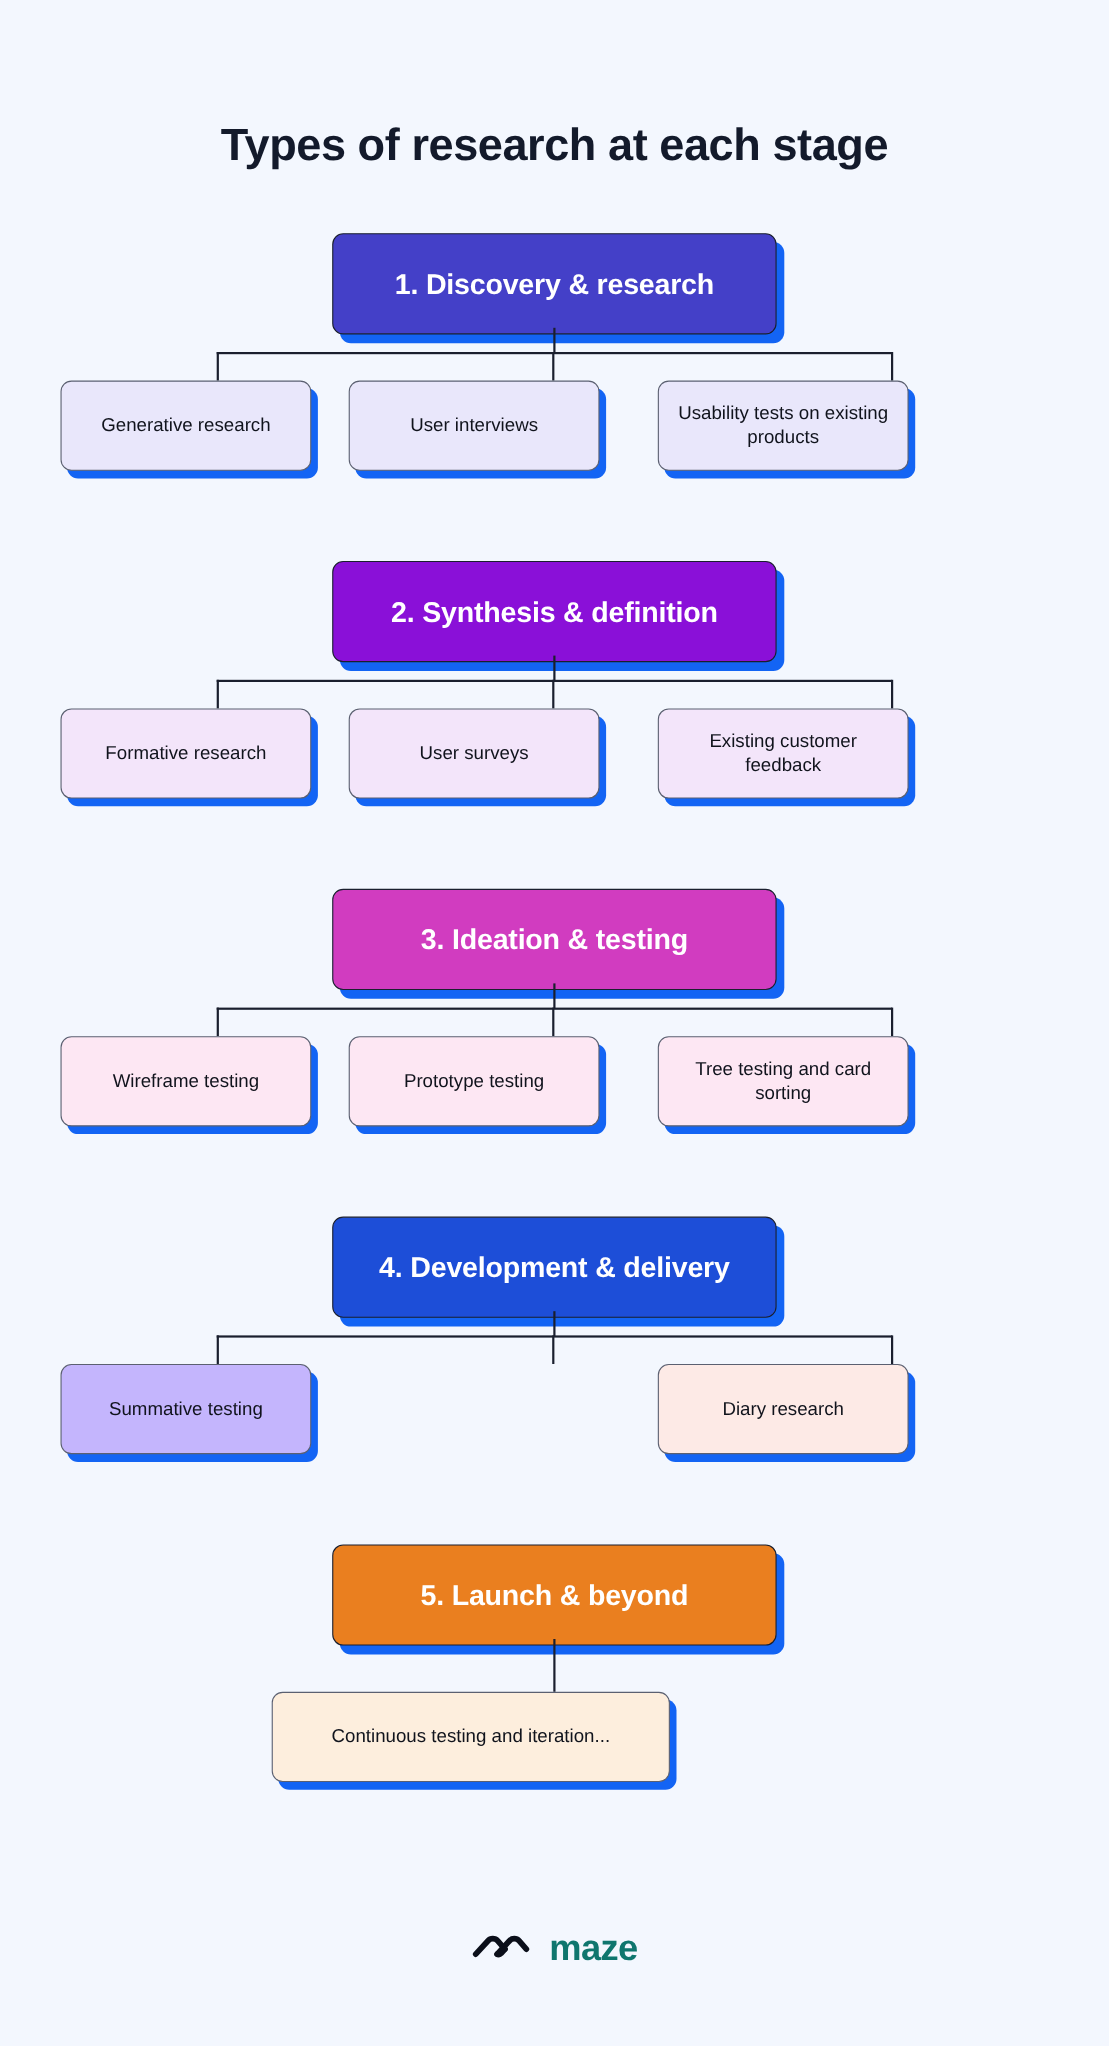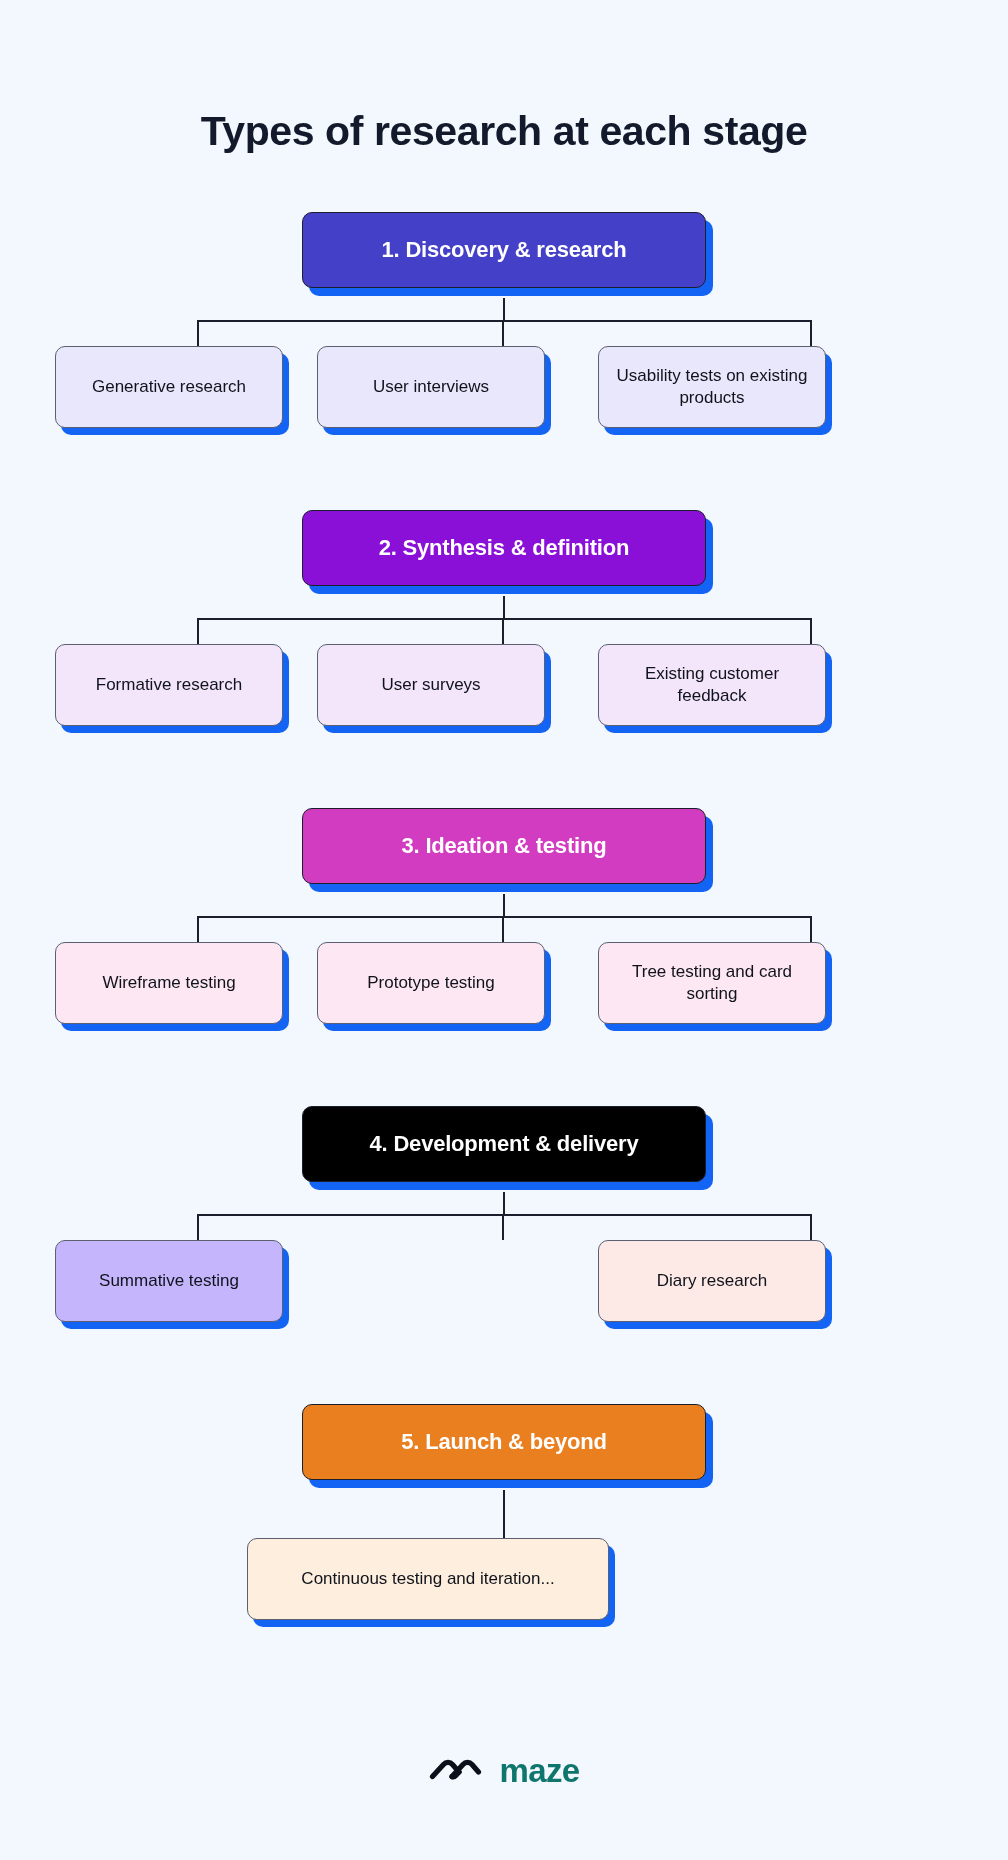--- a/index.html
+++ b/index.html
@@ -55,29 +55,29 @@
     position: relative;
     width: 1008px;
     height: 86px;
   }
   .stage-head {
     position: absolute;
     left: 50%;
     transform: translateX(-50%);
     top: 0;
     width: 404px;
-    height: 76px;
+    height: 92px;
     border-radius: 10px;
     border: 1.6px solid #1a1f2e;
     box-shadow: 7px 8px 0 0 #1364f4;
     display: flex;
     align-items: center;
     justify-content: center;
     color: #ffffff;
-    font-size: 22px;
+    font-size: 26px;
     font-weight: 700;
     letter-spacing: -0.2px;
     text-align: center;
     padding: 0 10px;
   }
 
   
   .connectors {
     position: relative;
     width: 1008px;
@@ -227,21 +227,21 @@
         <div class="child c1" style="background: rgb(253, 231, 243);">Wireframe testing</div>
         <div class="child c2" style="background: rgb(253, 231, 243);">Prototype testing</div>
         <div class="child c3" style="background: rgb(253, 231, 243);">Tree testing and card sorting</div>
       </div>
     </div>
 
     <div class="stage-gap"></div>
 
     <div class="stage">
       <div class="stage-head-wrap">
-        <div class="stage-head" style="background: #000000;">4. Development &amp; delivery</div>
+        <div class="stage-head" style="background: #1d4ed8;">4. Development &amp; delivery</div>
       </div>
       <div class="connectors">
         <div class="conn-stem"></div>
         <div class="conn-bar"></div>
         <div class="conn-drop d1"></div>
         <div class="conn-drop d2"></div>
         <div class="conn-drop d3"></div>
       </div>
       <div class="children">
         <div class="child c1" style="background: #c4b5fd;">Summative testing</div>

